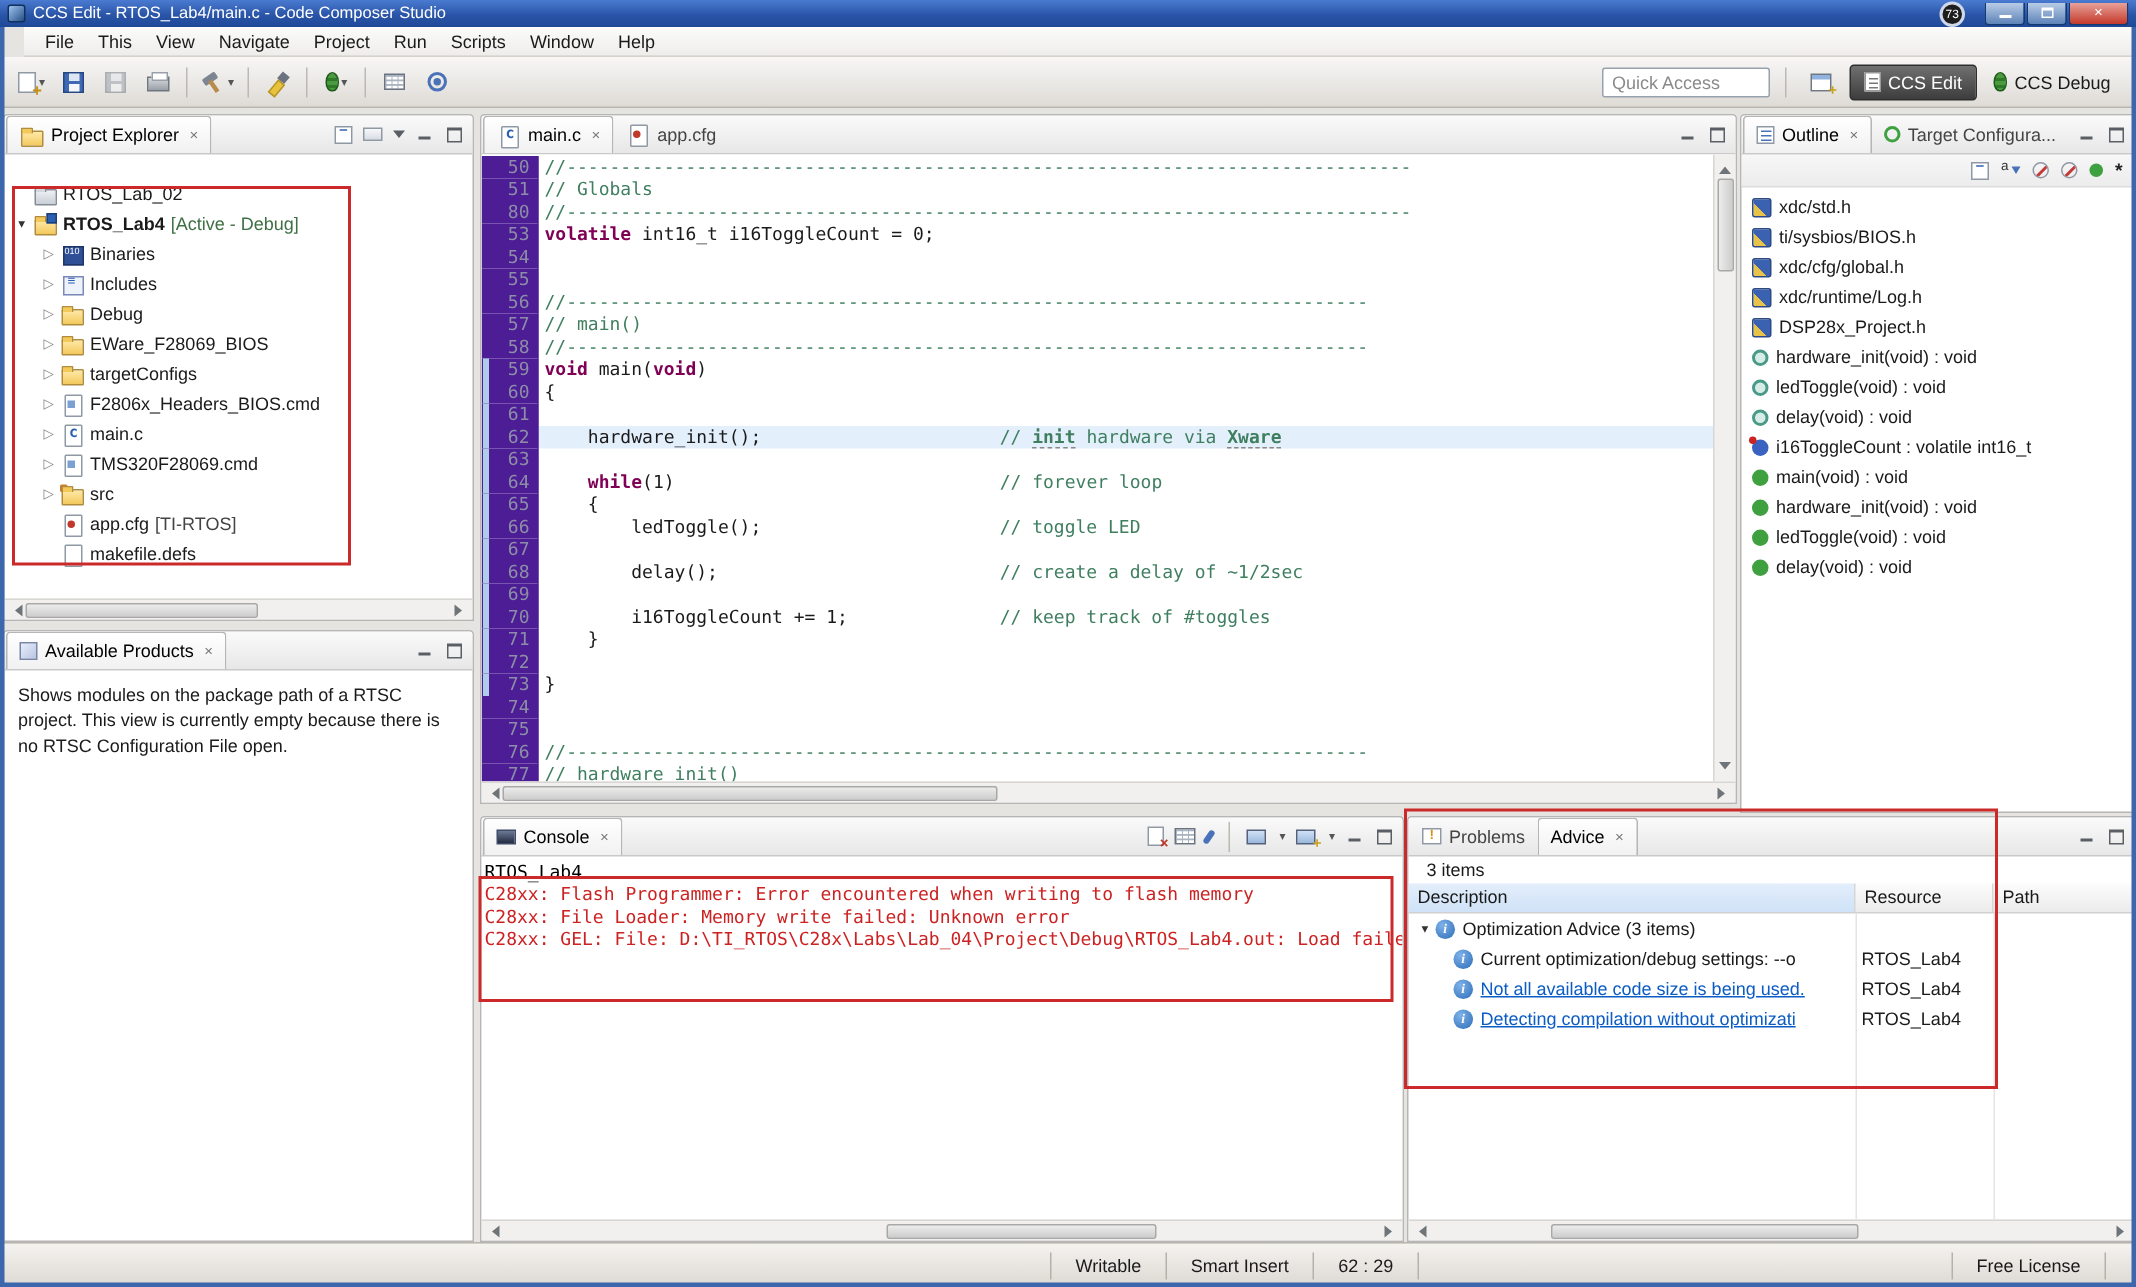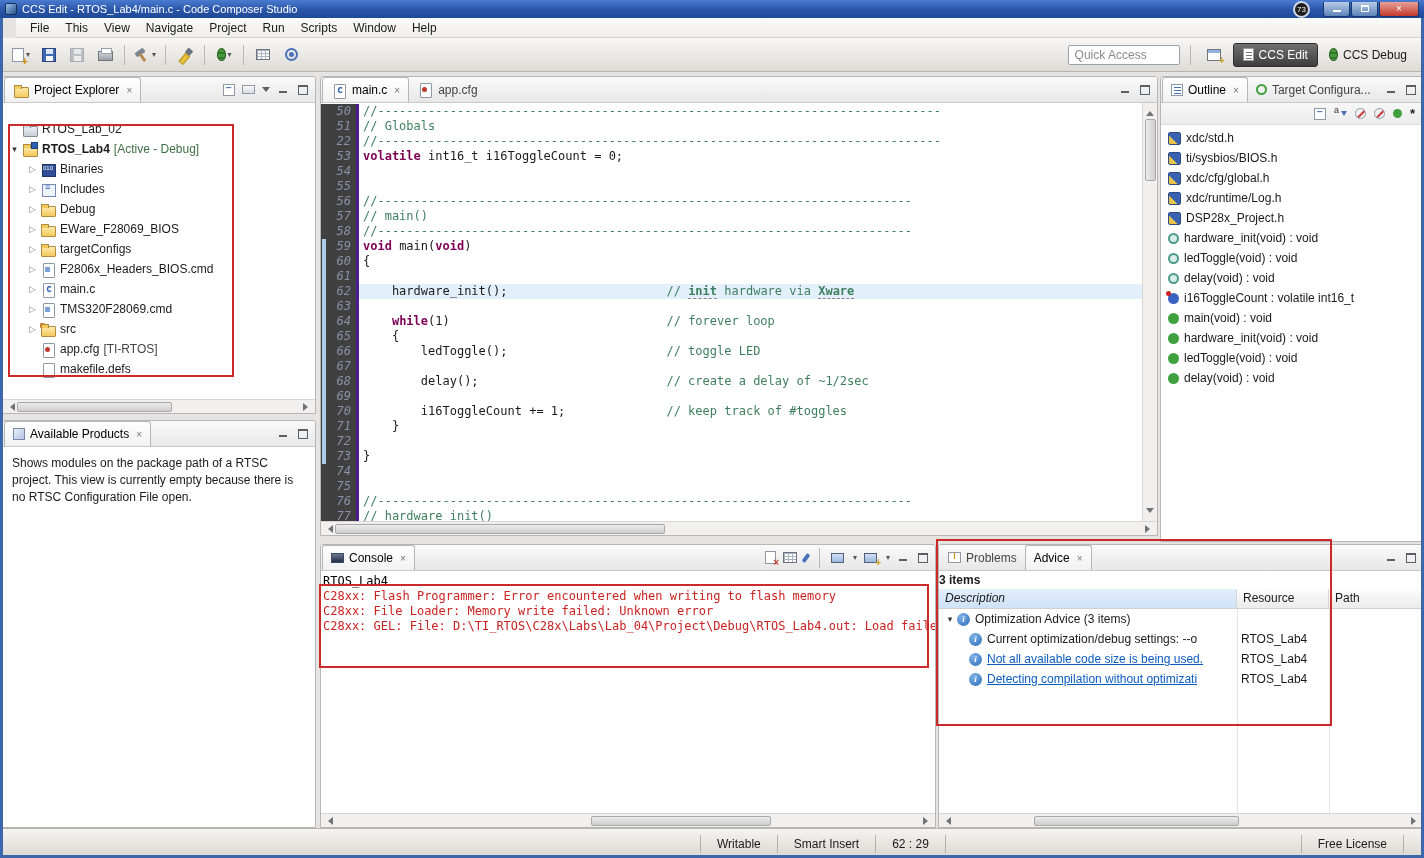--- a/index.html
+++ b/index.html
@@ -147,21 +147,21 @@
   
   .ap-pane { left:2px; top:420px; width:314px; height:408px; }
   .ap-body { padding:8px 9px; line-height:17px; }
   .ic-products { width:12px; height:12px; border:1px solid #7a86a8; background:linear-gradient(135deg,#e8edf8,#b8c6e4); display:inline-block; }
 
   
   .editor-pane { left:320px; top:76px; width:838px; height:460px; }
   .ed-body { flex:1; position:relative; background:#fff; overflow:hidden; }
   .ed-lines { position:absolute; left:0; top:1px; right:15px; bottom:0; overflow:hidden; }
   .ed-row { height:15px; line-height:15px; display:flex; font:12px "DejaVu Sans Mono",monospace; }
-  .gutter { width:38px; flex:none; display:flex; position:relative; border-right:3px solid #4c1d95; background:#404040;font-style:italic; }
+  .gutter { width:38px; flex:none; display:flex; position:relative; border-right:1px solid #4c1d95; background:#4c1d95; }
   .diffbar { position:absolute; left:1px; top:0; bottom:0; width:4px; background:#aecde8; }
   .lnum { flex:1; text-align:right; padding-right:5px; color:#8d8da8; }
   .code { white-space:pre; flex:1; padding-left:4px; }
   .ed-row.hl .code { background:#e4effc; }
   .k { color:#7f0055; font-weight:bold; }
   .c { color:#3f7f5f; }
   .cs { color:#3f7f5f; border-bottom:1px dashed #888;font-weight:bold; }
 
   
   .console-pane { left:320px; top:544px; width:616px; height:284px; }
@@ -171,25 +171,25 @@
   .ic-console { width:13px; height:10px; border:1px solid #3e4b66; background:linear-gradient(#6d7894,#232c42); display:inline-block; }
   .ic-clear { width:11px; height:13px; background:#fff; border:1px solid #8f98a5; position:relative; display:inline-block; }
   .ic-clear::after { content:"\00d7"; position:absolute; right:-4px; bottom:-5px; color:#c0392b; font-weight:bold; font-size:10px; }
   .ic-pin { width:4px; height:10px; background:#4a72b8; border-radius:2px; transform:rotate(35deg); display:inline-block; }
   .ic-monitor { width:13px; height:10px; border:1px solid #55607a; background:linear-gradient(#cfe0f5,#9cb8dd); position:relative; display:inline-block; }
   .ic-monitor-plus { width:13px; height:10px; border:1px solid #55607a; background:linear-gradient(#cfe0f5,#9cb8dd); position:relative; display:inline-block; }
   .ic-monitor-plus::after { content:"+"; position:absolute; right:-5px; bottom:-6px; color:#caa21a; font-weight:bold; font-size:10px; }
 
   
   .advice-pane { left:938px; top:544px; width:486px; height:284px; }
-  .advice-meta { height:18px; flex:none; padding:2px 0; background:#fff;font-weight:bold; }
+  .advice-meta { height:18px; flex:none; padding:2px 12px; background:#fff; }
   .advice-header { height:20px; flex:none; display:grid; grid-template-columns:298px 92px 1fr;
     background:linear-gradient(#fcfcfc,#ebebeb); border-bottom:1px solid #d0d0d0; }
   .ath { padding:2px 6px; border-right:1px solid #d6d6d6; overflow:hidden; white-space:nowrap; }
-  .ath.desc { background:linear-gradient(#e3eefb,#cfe2f7);font-style:italic; }
+  .ath.desc { background:linear-gradient(#e3eefb,#cfe2f7); }
   .advice-rows { flex:1; position:relative; overflow:hidden; }
   .advice-rows::before { content:""; position:absolute; left:298px; top:0; bottom:0; width:1px; background:#e4e4e4; }
   .advice-rows::after { content:""; position:absolute; left:390px; top:0; bottom:0; width:1px; background:#e4e4e4; }
   .arow { height:20px; display:grid; grid-template-columns:298px 92px 1fr; align-items:center; }
   .acell { overflow:hidden; white-space:nowrap; padding:0 4px; height:20px; display:flex; align-items:center; }
   .acell.desc.child { padding-left:30px; }
   .aexp { width:14px; color:#333; font-size:9px; text-align:center; flex:none; }
   .info-i { width:13px; height:13px; border-radius:50%; flex:none;
     background:radial-gradient(circle at 35% 30%, #7fb2e8, #2b6cb8);
     color:#fff; font:italic bold 9px "Liberation Serif",serif;
@@ -453,21 +453,21 @@
           <span class="code"><span class="c">//------------------------------------------------------------------------------</span></span>
         </div>
         <div class="ed-row">
           <span class="gutter">
             <span class="lnum">51</span>
           </span>
           <span class="code"><span class="c">// Globals</span></span>
         </div>
         <div class="ed-row">
           <span class="gutter">
-            <span class="lnum">22</span>
+            <span class="lnum">80</span>
           </span>
           <span class="code"><span class="c">//------------------------------------------------------------------------------</span></span>
         </div>
         <div class="ed-row">
           <span class="gutter">
             <span class="lnum">53</span>
           </span>
           <span class="code"><span class="k">volatile</span><span class="p"> int16_t i16ToggleCount = 0;</span></span>
         </div>
         <div class="ed-row">

